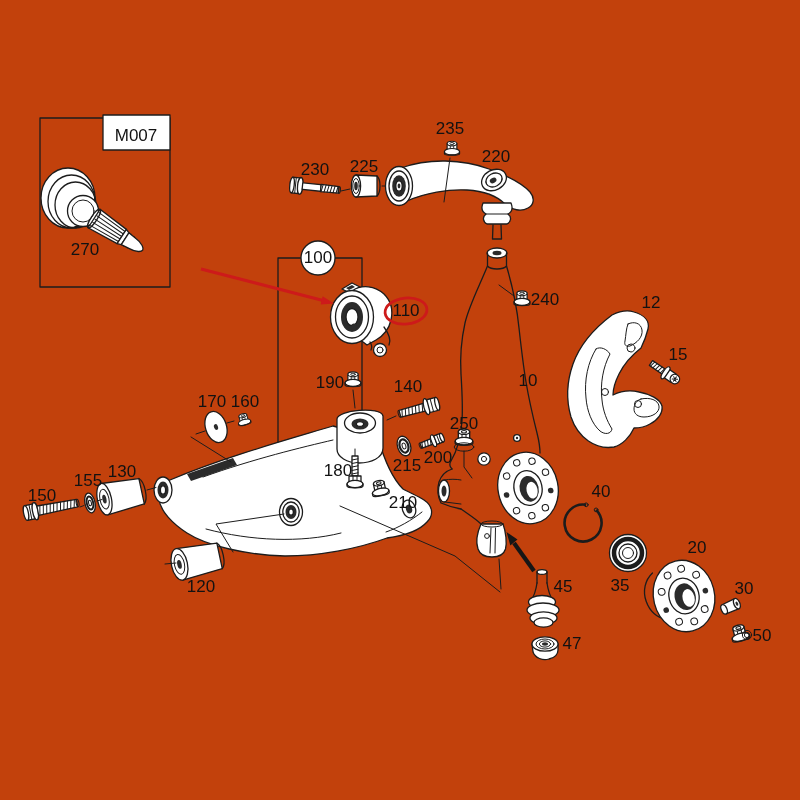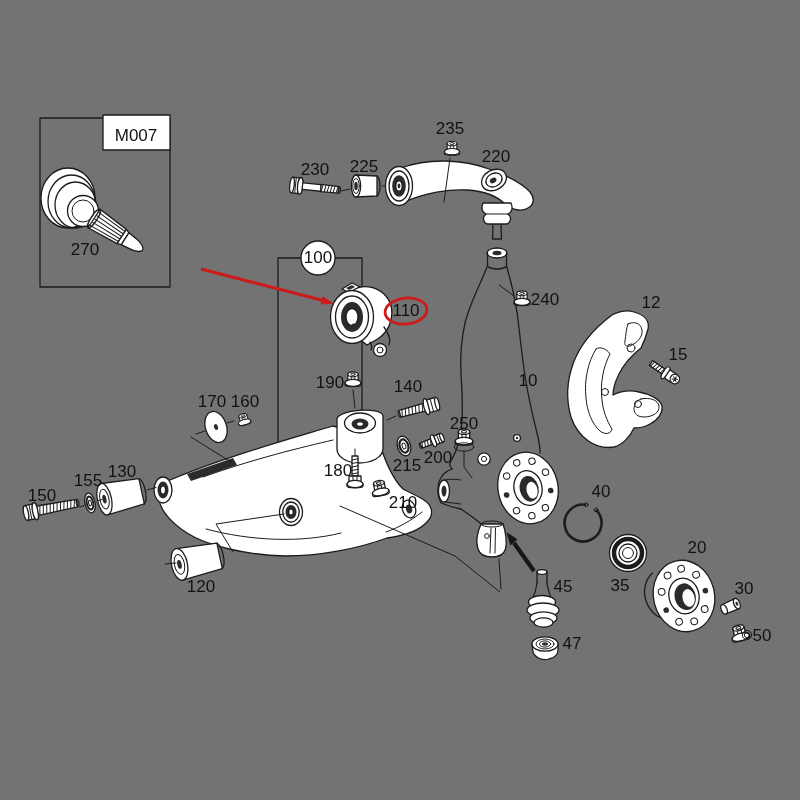--- a/index.html
+++ b/index.html
@@ -1,16 +1,16 @@
 <!DOCTYPE html>
 <html style="--accent: #cd1a1a;"><head>
 <meta charset="utf-8">
 <style>
   html,body{margin:0;padding:0;background:#ffffff;}
-  .stage{width:800px;height:800px;position:relative;background:#737373;overflow:hidden;}
+  .stage{width:800px;height:800px;position:relative;background:#c2410c;overflow:hidden;}
   svg{display:block;}
   .ln{fill:none;stroke:#1c1c1c;stroke-width:1.3;stroke-linecap:round;stroke-linejoin:round;}
   .thin{stroke-width:1;}
   .fw{fill:#ffffff;stroke:#1c1c1c;stroke-width:1.3;stroke-linejoin:round;}
   .fd{fill:#2b2b2b;stroke:none;}
   .band{fill:none;stroke:#1c1c1c;stroke-width:4.5;}
   .ring{fill:none;stroke:#1c1c1c;stroke-width:2.6;}
   .redline{fill:none;stroke:var(--accent,#cd1a1a);stroke-width:3.2;}
   .redfill{fill:var(--accent,#cd1a1a);stroke:none;}
   .redellipse{fill:none;stroke:var(--accent,#cd1a1a);stroke-width:2.8;}

